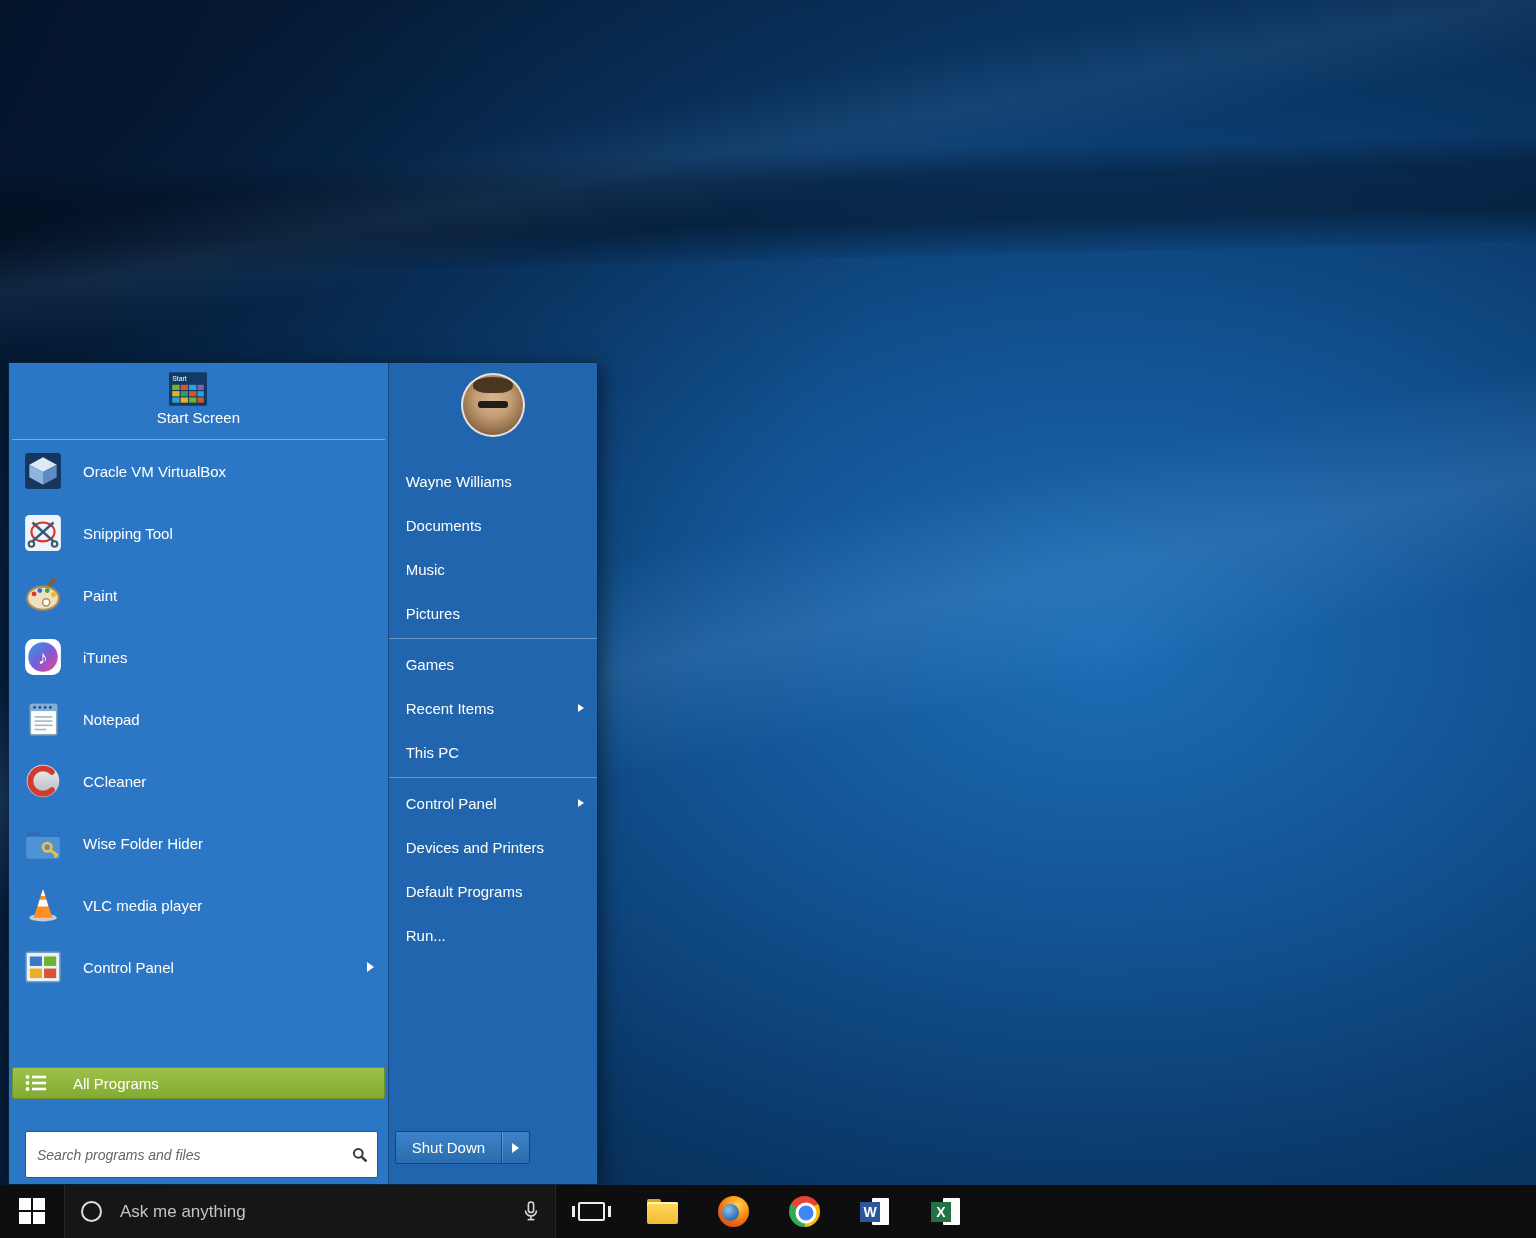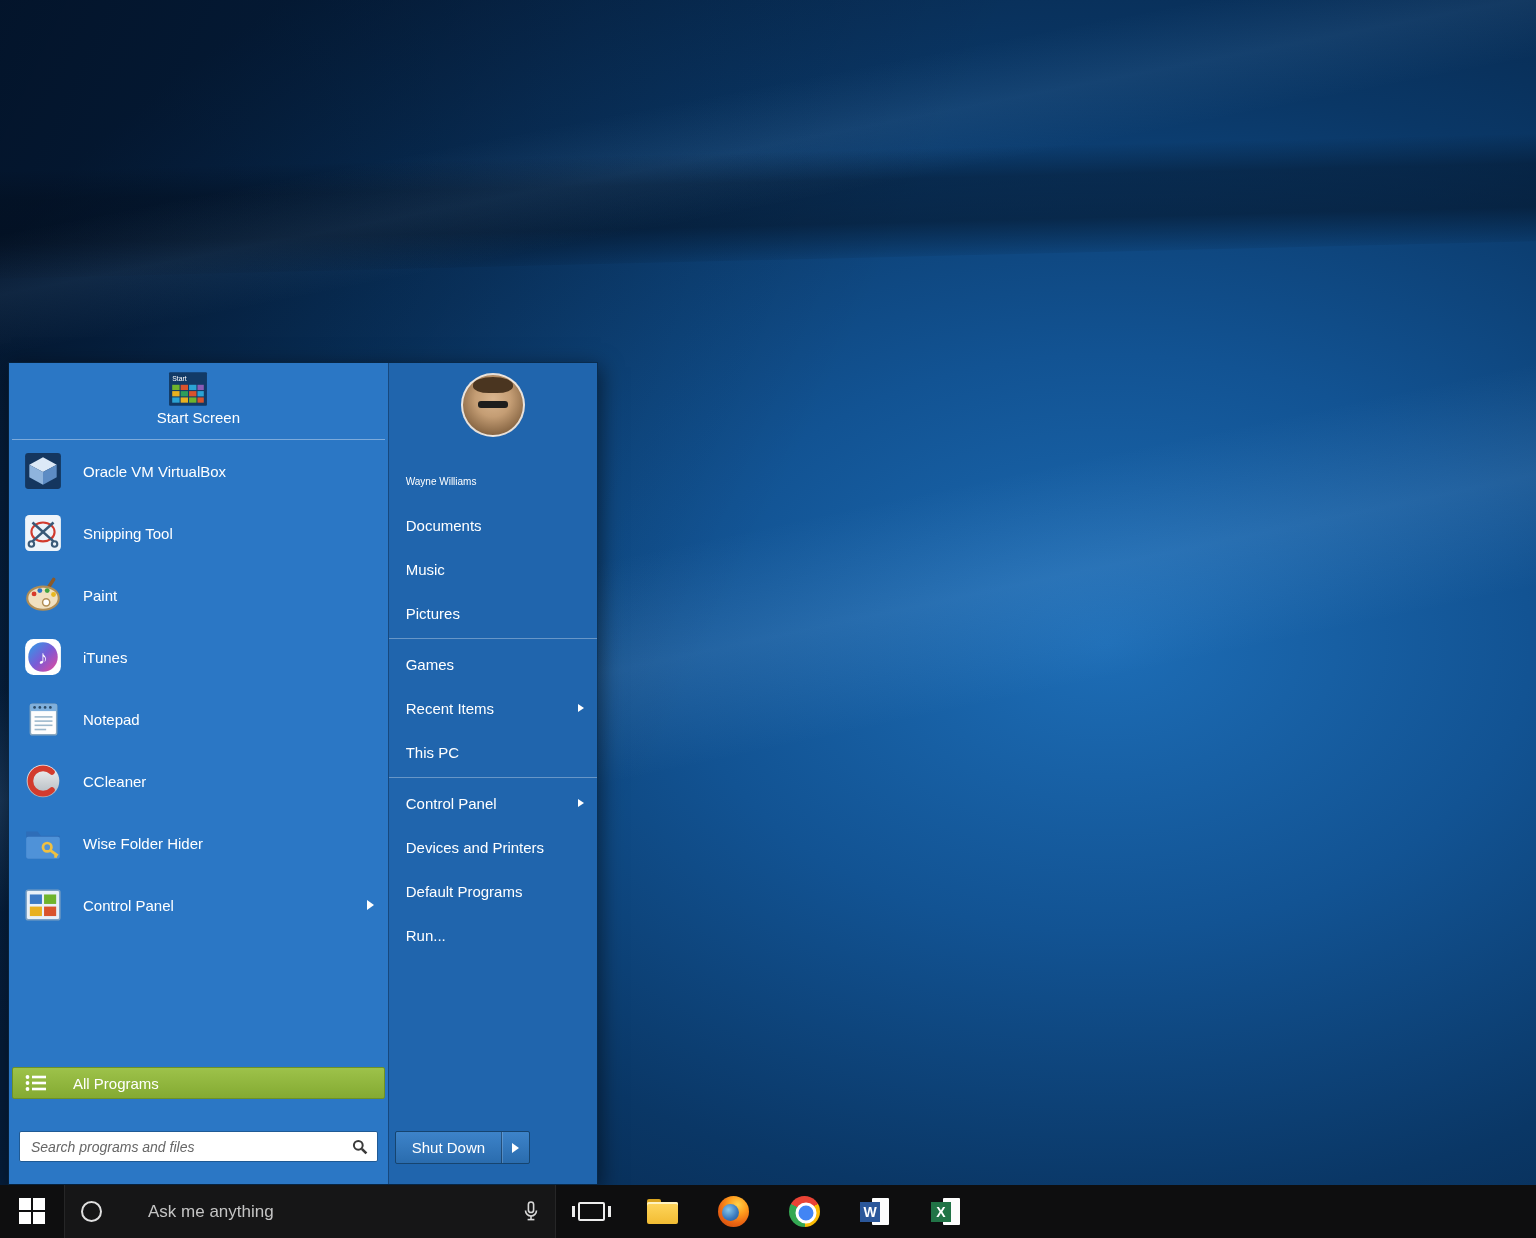--- a/index.html
+++ b/index.html
@@ -38,58 +38,58 @@
   .l-label { flex:1; white-space:nowrap; }
   .l-sep { height:1px; margin:0 3px; background:rgba(255,255,255,0.38); }
 
   .arrow-r { width:0; height:0; border-left:7px solid #fff; border-top:5px solid transparent; border-bottom:5px solid transparent; margin-left:auto; }
 
   .all-programs { position:absolute; left:3px; right:3px; top:704px; height:32px;
     background: linear-gradient(#9dc24a, #84aa32); border:1px solid #6d9126; border-radius:2px;
     display:flex; align-items:center; padding:0 12px; cursor:default; }
   .ap-icon { width:24px; height:20px; margin-right:24px; display:flex; align-items:center; }
 
-  .search-row { position:absolute; left:10px; right:10px; top:768px; height:31px;
+  .search-row { position:absolute; left:16px; right:10px; top:768px; height:47px;
     background:#fff; border:1px solid #1f5a95; border-radius:2px;
     display:flex; align-items:center; padding:0 9px; }
   .search-row input { flex:1; border:0; outline:0; background:transparent; font-family:inherit;
     font-size:14px; font-style:italic; color:#333; }
   .search-row input::placeholder { font-style:italic; color:#666; }
 
   .avatar-wrap { height:96px; padding-top:10px; display:flex; justify-content:center; }
   .avatar { position:relative; width:64px; height:64px; border-radius:50%; border:2px solid rgba(255,255,255,0.8); overflow:hidden;
     background: radial-gradient(circle at 50% 40%, #d9b58e 0%, #c49d74 38%, #8d6b48 72%, #5d452d 100%); }
   .avatar::before { content:""; position:absolute; top:2px; left:10px; right:10px; height:16px;
     background:#4a3520; border-radius:50% 50% 40% 40%; }
   .avatar::after { content:""; position:absolute; top:26px; left:15px; right:15px; height:7px;
     background:#1d1d1d; border-radius:3px; }
 
   .r-row { display:flex; align-items:center; height:44px; padding:0 13px 0 17px; cursor:default; white-space:nowrap; }
-  .r-row.user-row { font-size:10px; }
+  .r-row.user-row { font-size:15px; }
   .r-sep { height:1px; background:rgba(255,255,255,0.32); margin:3px 0; }
   .r-arrow { width:0; height:0; border-left:6px solid #fff; border-top:4.5px solid transparent; border-bottom:4.5px solid transparent; margin-left:auto; }
 
   .shutdown { position:absolute; left:6px; bottom:20px; height:33px; display:flex; align-items:stretch;
     background: linear-gradient(#3d83c9, #2a6cae); border:1px solid #16446f; border-radius:2px; cursor:default; }
   .sd-main { display:flex; align-items:center; padding:4px 16px;text-align:center; }
   .sd-div { width:1px; background:rgba(0,0,0,0.35); box-shadow:1px 0 0 rgba(255,255,255,0.18); }
   .sd-arrow { width:27px; display:flex; align-items:center; justify-content:center; }
   .sd-arrow .arrow-r { margin:0; }
 
   
   .taskbar { position:absolute; left:0; top:1185px; width:1536px; height:53px; background:#0e0e0f;
     display:flex; align-items:center; color:#e6e6e6; }
   .tb-start { width:64px; height:53px; display:flex; align-items:center; justify-content:center; cursor:pointer; }
   .win-logo { width:27px; height:27px; display:grid; grid-template-columns:12px 12px; grid-template-rows:12px 12px; gap:2px; }
   .win-logo span { background:#fff; }
 
   .tb-search { width:492px; height:53px; background:#161617; border-left:1px solid #262627; border-right:1px solid #262627;
     display:flex; align-items:center; padding:0 16px; gap:16px; }
   .cortana-ring { width:21px; height:21px; border:2px solid #e0e0e0; border-radius:50%; flex:none; }
-  .tb-search input { flex:1; background:transparent; border:0; outline:0; color:#fde047; font-size:17px; font-family:inherit;margin-left:28px; }
+  .tb-search input { flex:1; background:transparent; border:0; outline:0; color:#fde047; font-size:17px; font-family:inherit; }
   .tb-search input::placeholder { color:#c4c4c4; }
 
   .tb-btn { width:71px; height:53px; display:flex; align-items:center; justify-content:center; cursor:pointer; }
 
   .icon-taskview { position:relative; width:27px; height:19px; border:2px solid #ededed; border-radius:2px; }
   .icon-taskview::before, .icon-taskview::after { content:""; position:absolute; top:2px; width:3px; height:11px; background:#ededed; }
   .icon-taskview::before { left:-8px; } .icon-taskview::after { right:-8px; }
 
   .icon-folder { position:relative; width:31px; height:25px; }
   .icon-folder::before { content:""; position:absolute; left:0; top:0; width:14px; height:8px; background:#d9a41f; border-radius:2px 2px 0 0; }
@@ -255,20 +255,31 @@
               <path d="M3 8 h11 l3 4 h18 v20 a2 2 0 0 1 -2 2 H5 a2 2 0 0 1 -2 -2 z" fill="#2e6db8"></path>
               <rect x="3" y="13" width="32" height="21" rx="2" fill="#4f92d8"></rect>
               <circle cx="23" cy="23" r="4" fill="none" stroke="#f0c040" stroke-width="2.6"></circle>
               <line x1="26" y1="26" x2="33" y2="31" stroke="#f0c040" stroke-width="2.6"></line>
               <line x1="31" y1="29.5" x2="31" y2="33" stroke="#f0c040" stroke-width="2.6"></line>
             </svg>
           </span>
           <span class="l-label">Wise Folder Hider</span>
         </div>
 
+        <div class="l-row">
+          <span class="l-icon">
+            <svg viewBox="0 0 38 38">
+              <ellipse cx="19" cy="31" rx="13" ry="3.6" fill="#c8ccd0"></ellipse>
+              <polygon points="19,4 28,31 10,31" fill="#ff8e1e"></polygon>
+              <polygon points="15.7,14 22.3,14 24,20.5 14,20.5" fill="#fff"></polygon>
+              <polygon points="19,4 21.2,10.5 16.8,10.5" fill="#fff"></polygon>
+            </svg>
+          </span>
+          <span class="l-label">VLC media player</span>
+        </div>
 
         <div class="l-row">
           <span class="l-icon">
             <svg viewBox="0 0 38 38">
               <rect x="3" y="5" width="32" height="28" rx="2" fill="#e8f0f8" stroke="#7aa0c4" stroke-width="1.4"></rect>
               <rect x="6.5" y="9" width="11.5" height="9" fill="#3b79c4"></rect>
               <rect x="20" y="9" width="11.5" height="9" fill="#6fb42c"></rect>
               <rect x="6.5" y="20.5" width="11.5" height="9" fill="#e8b020"></rect>
               <rect x="20" y="20.5" width="11.5" height="9" fill="#d9532c"></rect>
             </svg>

